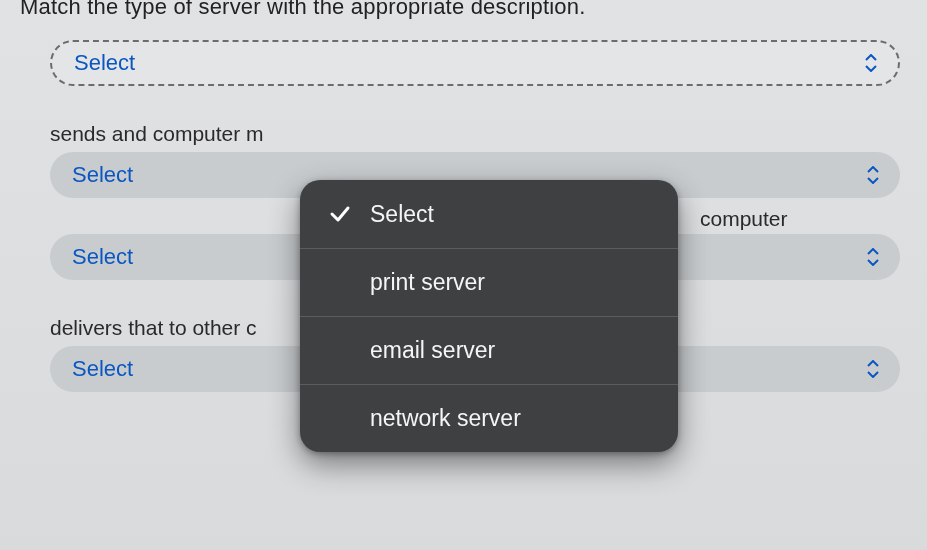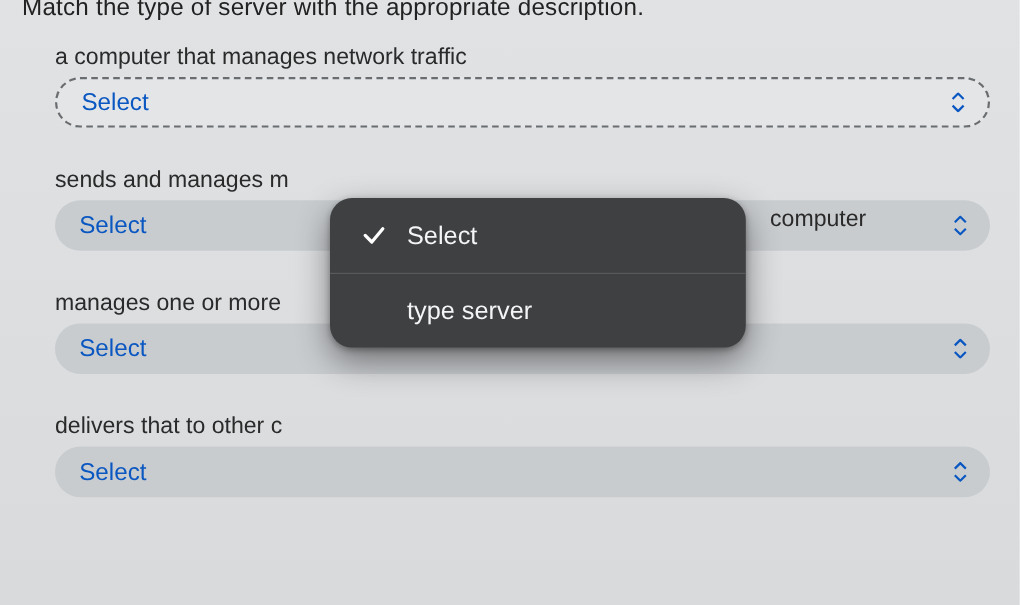--- a/index.html
+++ b/index.html
@@ -92,64 +92,62 @@
       display: flex;
       align-items: center;
       justify-content: flex-start;
     }
     .label-col { flex: 1; padding-left: 6px; }
     .check-mark svg { display:block; }
 
     .right-text-frag {
       position: absolute;
       left: 700px;
-      top: 187px;
+      top: 207px;
       font-size: 21px;
       color: #2a2a2a;
     }
   </style>
 </head>
 <body>
 
 <div class="instruction">Match the type of server with the appropriate description.</div>
 
 <div class="content">
 
   <div class="question-row">
-    <div class="q-label">a computer that manages network traffic</div>
     <div class="select-box dashed">
       <span>Select</span>
       <span class="sorter-icon">
         <svg width="14" height="8" viewBox="0 0 14 8">
             <path d="M2 6 L7 1 L12 6" fill="none" stroke="#0a57c2" stroke-width="2"></path>
           </svg>
         <svg width="14" height="8" viewBox="0 0 14 8">
             <path d="M2 2 L7 7 L12 2" fill="none" stroke="#0a57c2" stroke-width="2"></path>
           </svg>
       </span>
     </div>
   </div>
 
   <div class="question-row">
-    <div class="q-label">sends and manages m</div>
+    <div class="q-label">sends and computer m</div>
     <div class="select-box">
       <span>Select</span>
       <span class="sorter-icon">
         <svg width="14" height="8" viewBox="0 0 14 8">
             <path d="M2 6 L7 1 L12 6" fill="none" stroke="#0a57c2" stroke-width="2"></path>
           </svg>
         <svg width="14" height="8" viewBox="0 0 14 8">
             <path d="M2 2 L7 7 L12 2" fill="none" stroke="#0a57c2" stroke-width="2"></path>
           </svg>
       </span>
     </div>
   </div>
 
   <div class="question-row">
-    <div class="q-label">manages one or more</div>
     <div class="select-box">
       <span>Select</span>
       <span class="sorter-icon">
         <svg width="14" height="8" viewBox="0 0 14 8">
             <path d="M2 6 L7 1 L12 6" fill="none" stroke="#0a57c2" stroke-width="2"></path>
           </svg>
         <svg width="14" height="8" viewBox="0 0 14 8">
             <path d="M2 2 L7 7 L12 2" fill="none" stroke="#0a57c2" stroke-width="2"></path>
           </svg>
       </span>
@@ -179,15 +177,23 @@
   <div class="dropdown-item">
     <span class="check-col check-mark">
       <svg width="24" height="24" viewBox="0 0 24 24">
           <path d="M4 12 L10 18 L20 6" fill="none" stroke="#ffffff" stroke-width="3" stroke-linecap="round" stroke-linejoin="round"></path>
         </svg>
     </span>
     <span class="label-col">Select</span>
   </div>
   <div class="dropdown-item">
     <span class="check-col"></span>
-    <span class="label-col">type server</span>
+    <span class="label-col">print server</span>
+  </div>
+  <div class="dropdown-item">
+    <span class="check-col"></span>
+    <span class="label-col">email server</span>
+  </div>
+  <div class="dropdown-item">
+    <span class="check-col"></span>
+    <span class="label-col">network server</span>
   </div>
 </div>
 
 </body></html>

